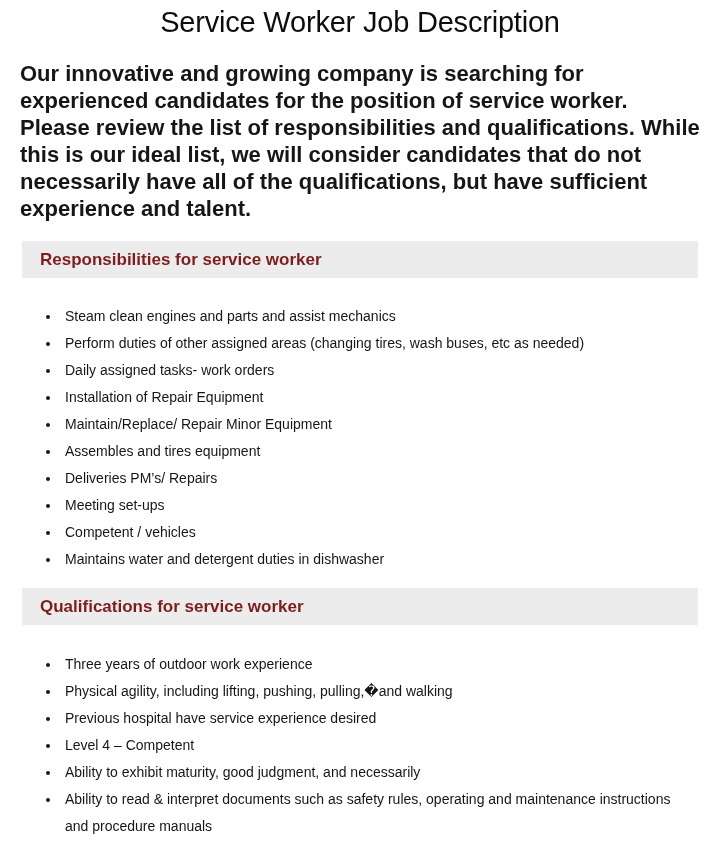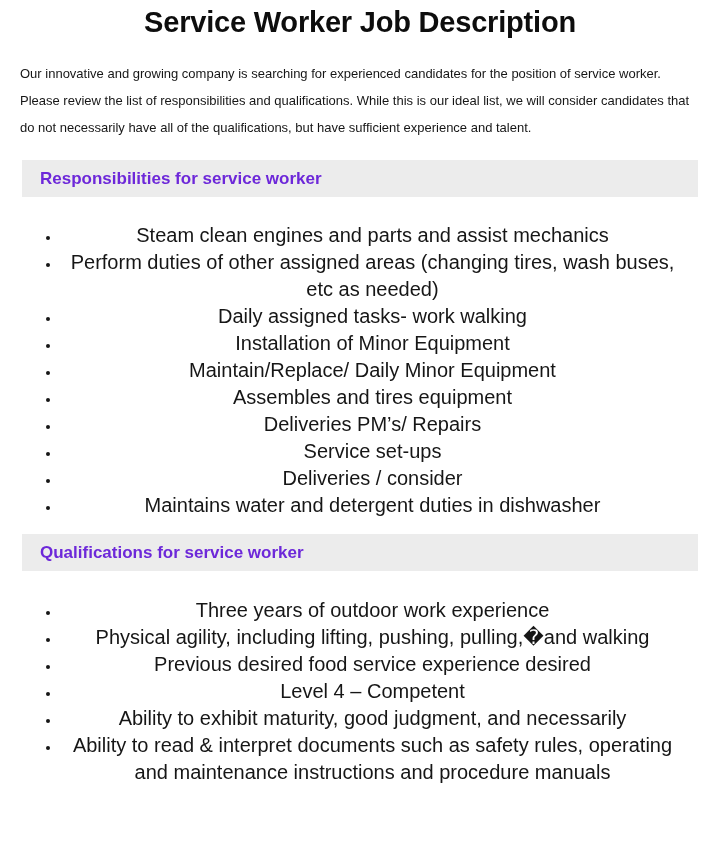--- a/index.html
+++ b/index.html
@@ -16,63 +16,62 @@
   }
   .page {
     padding: 7px 20px 0 20px;
     box-sizing: border-box;
     width: 720px;
   }
   .doc-title {
     margin: 0;
     font-size: 29px;
     line-height: 31px;
-    font-weight: 700;
+    font-weight: 400;
     text-align: center;
     color: #0d0d0d;
     letter-spacing: -0.2px;
   }
   .intro {
     margin: 22px 0 0 0;
     max-width: 684px;
-    font-size: 13px;
+    font-size: 22px;
     line-height: 27px;
-    font-weight: 400;
+    font-weight: 700;
   }
   .section-header {
     margin: 19px 2px 0 2px;
     height: 37px;
     background: #ececec;
     display: flex;
     align-items: center;
     padding-left: 18px;
     box-sizing: border-box;
   }
   .section-header.quals {
     margin-top: 15px;
     text-align: center;
   }
   .section-header .section-title {
     font-size: 17px;
     font-weight: 700;
-    color: #6d28d9;
+    color: #7f1d1d;
   }
   ul.bullets {
     margin: 25px 0 0 0;
     padding: 0 20px 0 41px;
     list-style: disc;
   }
   ul.bullets.quals-list {
     margin-top: 26px;
   }
   ul.bullets li {
-    font-size: 20px;
+    font-size: 14px;
     line-height: 27px;
     padding-left: 4px;
-    text-align: center;
   }
   ul.bullets li::marker {
     color: #161616;
     font-size: 14px;
   }
 </style>
 </head>
 <body>
 
 <div class="page">
@@ -81,36 +80,36 @@
 
   <p class="intro">Our innovative and growing company is searching for experienced candidates for the position of service worker. Please review the list of responsibilities and qualifications. While this is our ideal list, we will consider candidates that do not necessarily have all of the qualifications, but have sufficient experience and talent.</p>
 
   <div class="section-header">
     <span class="section-title">Responsibilities for service worker</span>
   </div>
 
   <ul class="bullets">
     <li>Steam clean engines and parts and assist mechanics</li>
     <li>Perform duties of other assigned areas (changing tires, wash buses, etc as needed)</li>
-    <li>Daily assigned tasks- work walking</li>
-    <li>Installation of Minor Equipment</li>
-    <li>Maintain/Replace/ Daily Minor Equipment</li>
+    <li>Daily assigned tasks- work orders</li>
+    <li>Installation of Repair Equipment</li>
+    <li>Maintain/Replace/ Repair Minor Equipment</li>
     <li>Assembles and tires equipment</li>
     <li>Deliveries PM’s/ Repairs</li>
-    <li>Service set-ups</li>
-    <li>Deliveries / consider</li>
+    <li>Meeting set-ups</li>
+    <li>Competent / vehicles</li>
     <li>Maintains water and detergent duties in dishwasher</li>
   </ul>
 
   <div class="section-header quals">
     <span class="section-title">Qualifications for service worker</span>
   </div>
 
   <ul class="bullets quals-list">
     <li>Three years of outdoor work experience</li>
     <li>Physical agility, including lifting, pushing, pulling,�and walking</li>
-    <li>Previous desired food service experience desired</li>
+    <li>Previous hospital have service experience desired</li>
     <li>Level 4 – Competent</li>
     <li>Ability to exhibit maturity, good judgment, and necessarily</li>
     <li>Ability to read &amp; interpret documents such as safety rules, operating and maintenance instructions and procedure manuals</li>
   </ul>
 
 </div>
 
 </body></html>

